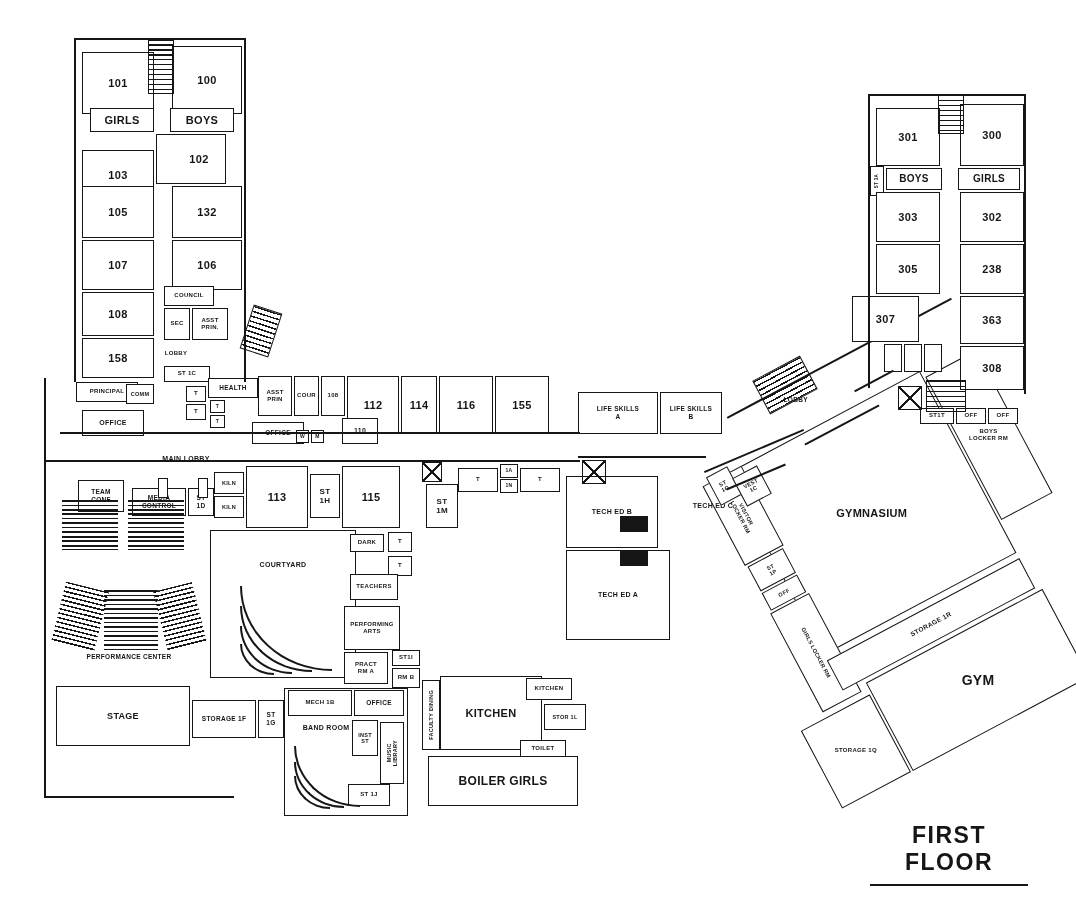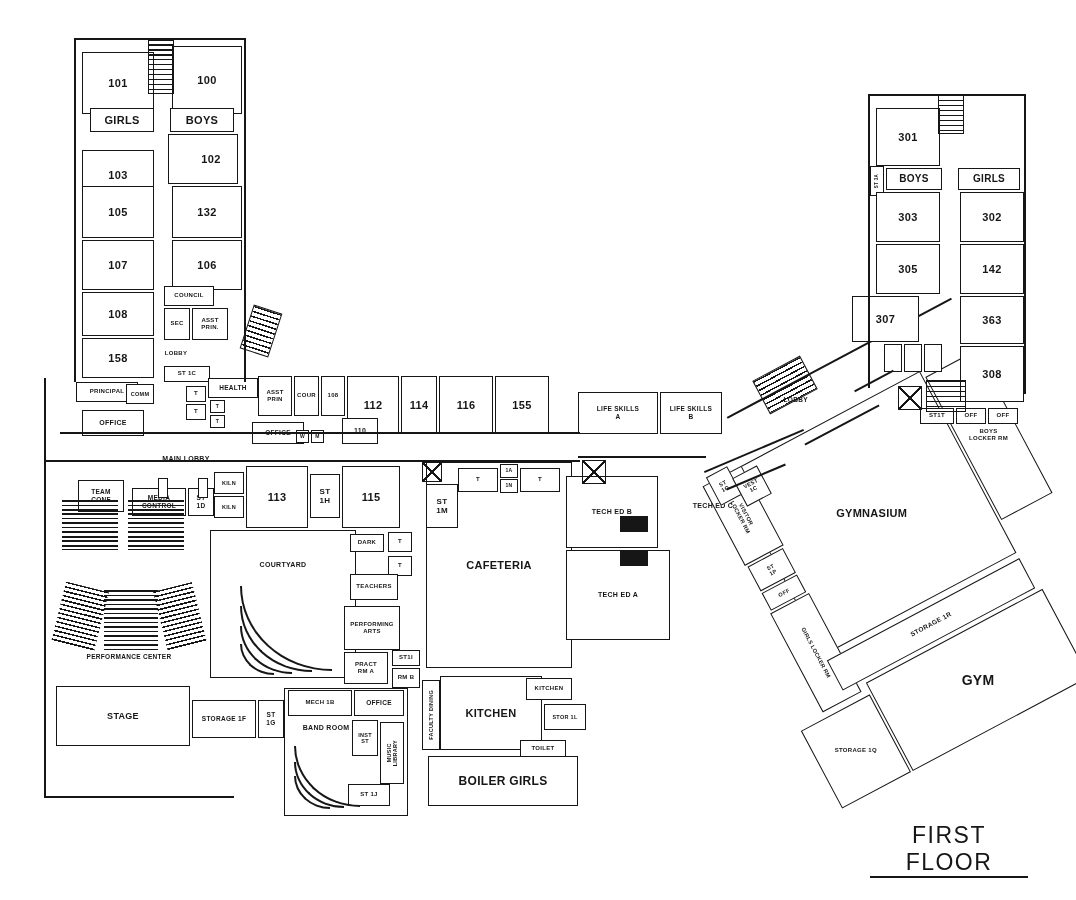--- a/index.html
+++ b/index.html
@@ -24,22 +24,22 @@
         background:repeating-linear-gradient(180deg,#161616 0 1.5px,transparent 1.5px 5px);}
   .seat{position:absolute;background:repeating-linear-gradient(180deg,#161616 0 1.5px,transparent 1.5px 4.5px);}
   .elev{position:absolute;border:1.8px solid #161616;box-sizing:border-box;background:
         linear-gradient(45deg,transparent calc(50% - 1px),#161616 calc(50% - 1px) calc(50% + 1px),transparent calc(50% + 1px)),
         linear-gradient(-45deg,transparent calc(50% - 1px),#161616 calc(50% - 1px) calc(50% + 1px),transparent calc(50% + 1px));}
   .dbox{position:absolute;background:#161616;}
   .pillar{position:absolute;border:1.6px solid #161616;background:#fff;box-sizing:border-box;}
   .arc{position:absolute;border-left:2px solid #161616;border-bottom:2px solid #161616;
         border-bottom-left-radius:100% 100%;box-sizing:border-box;}
   #title{position:absolute;left:870px;top:822px;width:158px;text-align:center;
-        font-size:23px;font-weight:normal;letter-spacing:1.5px;
-        border-bottom:2.5px solid #161616;}
+        font-size:23px;font-weight:bold;letter-spacing:1.5px;
+        padding-bottom:8px;border-bottom:2.5px solid #161616;}
 </style>
 </head>
 <body>
 
 <div id="plan">
   <div id="gym-group">
       <div class="room nb cr" style="left: 120px; top: 14px; width: 70px; height: 18px; font-size: 6.5px;">
         <span>LOBBY</span>
       </div>
       <div class="room cr" style="left: 60px; top: 56px; width: 218px; height: 206px; font-size: 11px;">
@@ -68,42 +68,39 @@
       </div>
       <div class="room cr" style="left: 84px; top: 306px; width: 200px; height: 100px; font-size: 14px;">
         <span>GYM</span>
       </div>
       <div class="room cr" style="left: 4px; top: 318px; width: 78px; height: 88px; font-size: 6px;">
         <span>STORAGE 1Q</span>
       </div>
       <div class="line" style="left: 86px; top: 6px; width: 254px; height: 2px;"></div>
     </div>
   <div id="title">FIRST FLOOR</div>
-<div class="room" style="left: 426px; top: 462px; width: 146px; height: 206px; font-size: 11px;">
-      <span>CAFETERIA</span>
-    </div>
     <div class="room lt" style="left: 210px; top: 530px; width: 146px; height: 148px; font-size: 7px;">
       <span>COURTYARD</span>
     </div>
     <div class="room" style="left: 82px; top: 52px; width: 72px; height: 62px; font-size: 11px;">
       <span>101</span>
     </div>
     <div class="room" style="left: 172px; top: 46px; width: 70px; height: 68px; font-size: 11px;">
       <span>100</span>
     </div>
     <div class="room" style="left: 90px; top: 108px; width: 64px; height: 24px; font-size: 11px;">
       <span>GIRLS</span>
     </div>
     <div class="room" style="left: 170px; top: 108px; width: 64px; height: 24px; font-size: 11px;">
       <span>BOYS</span>
     </div>
     <div class="room" style="left: 82px; top: 134px; width: 72px; height: 50px; font-size: 11px; margin-top: 16px;">
       <span>103</span>
     </div>
-    <div class="room" style="left: 168px; top: 134px; width: 70px; height: 50px; font-size: 11px; padding-left: 16px;">
+    <div class="room" style="left: 156px; top: 134px; width: 70px; height: 50px; font-size: 11px; padding-left: 16px;">
       <span>102</span>
     </div>
     <div class="room" style="left: 82px; top: 186px; width: 72px; height: 52px; font-size: 11px;">
       <span>105</span>
     </div>
     <div class="room" style="left: 172px; top: 186px; width: 70px; height: 52px; font-size: 11px;">
       <span>132</span>
     </div>
     <div class="room" style="left: 82px; top: 240px; width: 72px; height: 50px; font-size: 11px;">
       <span>107</span>
@@ -285,48 +282,51 @@
       <span>ST
 1O</span>
     </div>
     <div class="room r28" style="left: 738px; top: 470px; width: 28px; height: 32px; font-size: 5.5px;">
       <span>VEST
 1C</span>
     </div>
     <div class="room" style="left: 876px; top: 108px; width: 64px; height: 58px; font-size: 11px;">
       <span>301</span>
     </div>
+    <div class="room" style="left: 960px; top: 104px; width: 64px; height: 62px; font-size: 11px;">
+      <span>300</span>
+    </div>
     <div class="room v" style="left: 870px; top: 166px; width: 14px; height: 30px; font-size: 4.5px;">
       <span>ST 3A</span>
     </div>
     <div class="room" style="left: 886px; top: 168px; width: 56px; height: 22px; font-size: 10px;">
       <span>BOYS</span>
     </div>
     <div class="room" style="left: 958px; top: 168px; width: 62px; height: 22px; font-size: 10px;">
       <span>GIRLS</span>
     </div>
     <div class="room" style="left: 876px; top: 192px; width: 64px; height: 50px; font-size: 11px;">
       <span>303</span>
     </div>
     <div class="room" style="left: 960px; top: 192px; width: 64px; height: 50px; font-size: 11px;">
       <span>302</span>
     </div>
     <div class="room" style="left: 876px; top: 244px; width: 64px; height: 50px; font-size: 11px;">
       <span>305</span>
     </div>
     <div class="room" style="left: 960px; top: 244px; width: 64px; height: 50px; font-size: 11px;">
-      <span>142</span>
+      <span>238</span>
     </div>
     <div class="room" style="left: 852px; top: 296px; width: 67px; height: 46px; font-size: 11px;">
       <span>307</span>
     </div>
     <div class="room" style="left: 960px; top: 296px; width: 64px; height: 48px; font-size: 11px;">
       <span>363</span>
     </div>
-    <div class="room" style="left: 960px; top: 346px; width: 64px; height: 56px; font-size: 11px;">
+    <div class="room" style="left: 960px; top: 346px; width: 64px; height: 44px; font-size: 11px;">
       <span>308</span>
     </div>
     <div class="room" style="left: 884px; top: 344px; width: 18px; height: 28px; font-size: 7px;"></div>
     <div class="room" style="left: 904px; top: 344px; width: 18px; height: 28px; font-size: 7px;"></div>
     <div class="room" style="left: 924px; top: 344px; width: 18px; height: 28px; font-size: 7px;"></div>
     <div class="room" style="left: 920px; top: 408px; width: 34px; height: 16px; font-size: 6px;">
       <span>ST1T</span>
     </div>
     <div class="room" style="left: 956px; top: 408px; width: 30px; height: 16px; font-size: 6px;">
       <span>OFF</span>

